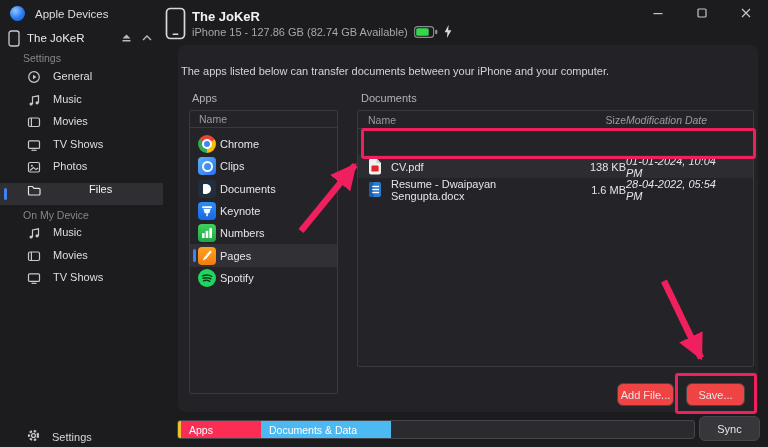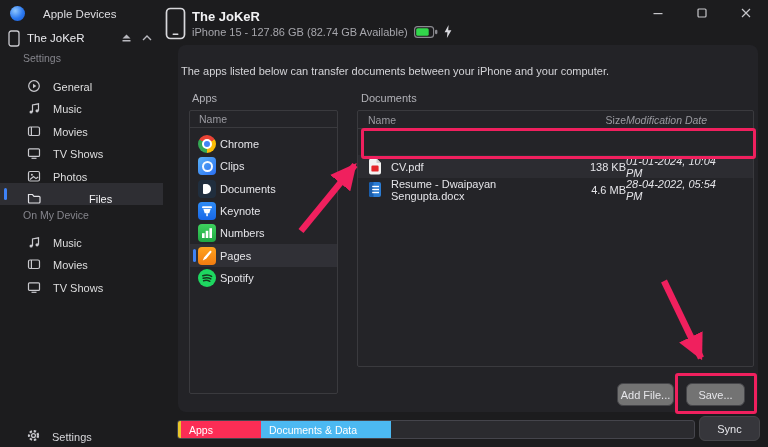--- a/index.html
+++ b/index.html
@@ -3,36 +3,36 @@
 <meta charset="utf-8">
 <style>
   * { margin:0; padding:0; box-sizing:border-box; }
   html,body { background:#101012; }
   body { font-family:"Liberation Sans", sans-serif; }
   #stage{
     position:relative; width:768px; height:447px; overflow:hidden;
     background:#1c1c1e; color:#e8e8ea; font-size:11px;
   }
   
-  .app-ident{ position:absolute; left:10px; top:6px; display:flex; align-items:center; gap:18px; }
+  .app-ident{ position:absolute; left:10px; top:6px; display:flex; align-items:center; gap:10px; }
   .app-logo{ width:15px; height:15px; border-radius:50%;
     background:radial-gradient(circle at 35% 32%, #8ec6ff, #2b79f0 55%, #1a56c8); }
   .app-title{ font-size:11.5px; color:#dedee2; }
   .win-controls{ position:absolute; right:0; top:0; display:flex; }
   .win-btn{ width:44px; height:26px; display:flex; align-items:center; justify-content:center; }
   .win-btn svg{ display:block; }
   
   .sidebar{ position:absolute; left:0; top:0; width:163px; height:447px; }
   .device-row{ position:absolute; left:8px; top:28px; width:148px; height:20px;
     display:flex; align-items:center; }
   .device-row .dev-label{ margin-left:7px; font-size:11.5px; color:#ececf0; flex:1; }
   .device-row .tail-icons{ display:flex; align-items:center; gap:10px; margin-right:4px; }
   .section-label{ position:absolute; left:23px; font-size:10.5px; color:#85858c; }
   .side-list{ position:absolute; left:0; width:163px; }
-  .side-item{ height:22.5px; display:flex; align-items:flex-end; padding-left:26px; position:relative; }
+  .side-item{ height:22.5px; display:flex; align-items:flex-start; padding-left:26px; position:relative; }
   .side-item .s-icon{ width:15px; display:flex; justify-content:center; }
   .side-item .s-label{ margin-left:12px; color:#dededf; }
   .side-item.selected{ background:#2e2e33;gap:36px; }
   .side-item.selected .s-label{ color:#f2f2f4; }
   .side-indicator{ position:absolute; left:4px; top:5px; width:3px; height:12.5px;
     border-radius:2px; background:#3e82f7; }
   .side-footer{ position:absolute; left:26px; top:428px; display:flex; align-items:center; gap:11px; }
   .side-footer .s-label{ color:#d6d6da; }
   
   .dev-header-icon{ position:absolute; left:165px; top:7px; }
@@ -75,21 +75,21 @@
   .aicon.pages{ background:linear-gradient(180deg,#ffa21f,#f27c10); }
   .aicon.spotify{ border-radius:50%; background:#1ed760; }
   
   .docs-table .col-name{ flex:1; display:flex; align-items:center; gap:9px; padding-left:10px; }
   .docs-table .col-size{ width:70px; text-align:right; }
   .docs-table .col-date{ width:127px; padding-right:18px;font-style:italic; }
   .docs-rows{ padding-top:3px; }
   .doc-row{ height:23px; display:flex; align-items:center; color:#e4e4e8; }
   .doc-row.selected{ background:#2c2c31;margin-top:23px; }
   .ficon{ flex:none; display:block; }
-  .panel-btn{ position:absolute; top:338px; height:23px; background:#737373; border:1px solid #454549;
+  .panel-btn{ position:absolute; top:338px; height:23px; background:#ef4444; border:1px solid #454549;
     border-radius:6px; color:#e6e6ea; font-size:11px; display:flex; align-items:center; justify-content:center; }
   .add-file-btn{ left:439px; width:57px; }
   .save-btn{ left:508px; width:59px; }
   
   .storage-bar{ position:absolute; left:177px; top:420px; width:518px; height:19px;
     border:1px solid #45454c; border-radius:3px; background:#2b2b2f; overflow:hidden; display:flex; }
   .seg{ height:100%; display:flex; align-items:center; }
   .seg-label{ color:#fff; font-size:10.5px; padding-left:8px; white-space:nowrap; }
   .seg.start{ width:3px; }
   .seg.apps-seg{ width:80px; }
@@ -358,21 +358,21 @@
               <rect x="1" y="1" width="12" height="15" rx="2" fill="#2b7cd3"></rect>
               <path d="M1 3 a2 2 0 0 1 2 -2 h2.5 v15 H3 a2 2 0 0 1 -2 -2 Z" fill="#1a5dab"></path>
               <g fill="#fff">
                   <rect x="4.2" y="4.8" width="6.8" height="1.4"></rect>
                   <rect x="4.2" y="7.8" width="6.8" height="1.4"></rect>
                   <rect x="4.2" y="10.8" width="6.8" height="1.4"></rect>
                 </g>
             </svg>
             <span>Resume - Dwaipayan Sengupta.docx</span>
           </span>
-          <span class="col-size">4.6 MB</span>
+          <span class="col-size">1.6 MB</span>
           <span class="col-date">28-04-2022, 05:54 PM</span>
         </div>
       </div>
     </div>
 
     <div class="panel-btn add-file-btn">Add File...</div>
     <div class="panel-btn save-btn">Save...</div>
   </section>
 
   <div class="storage-bar">

